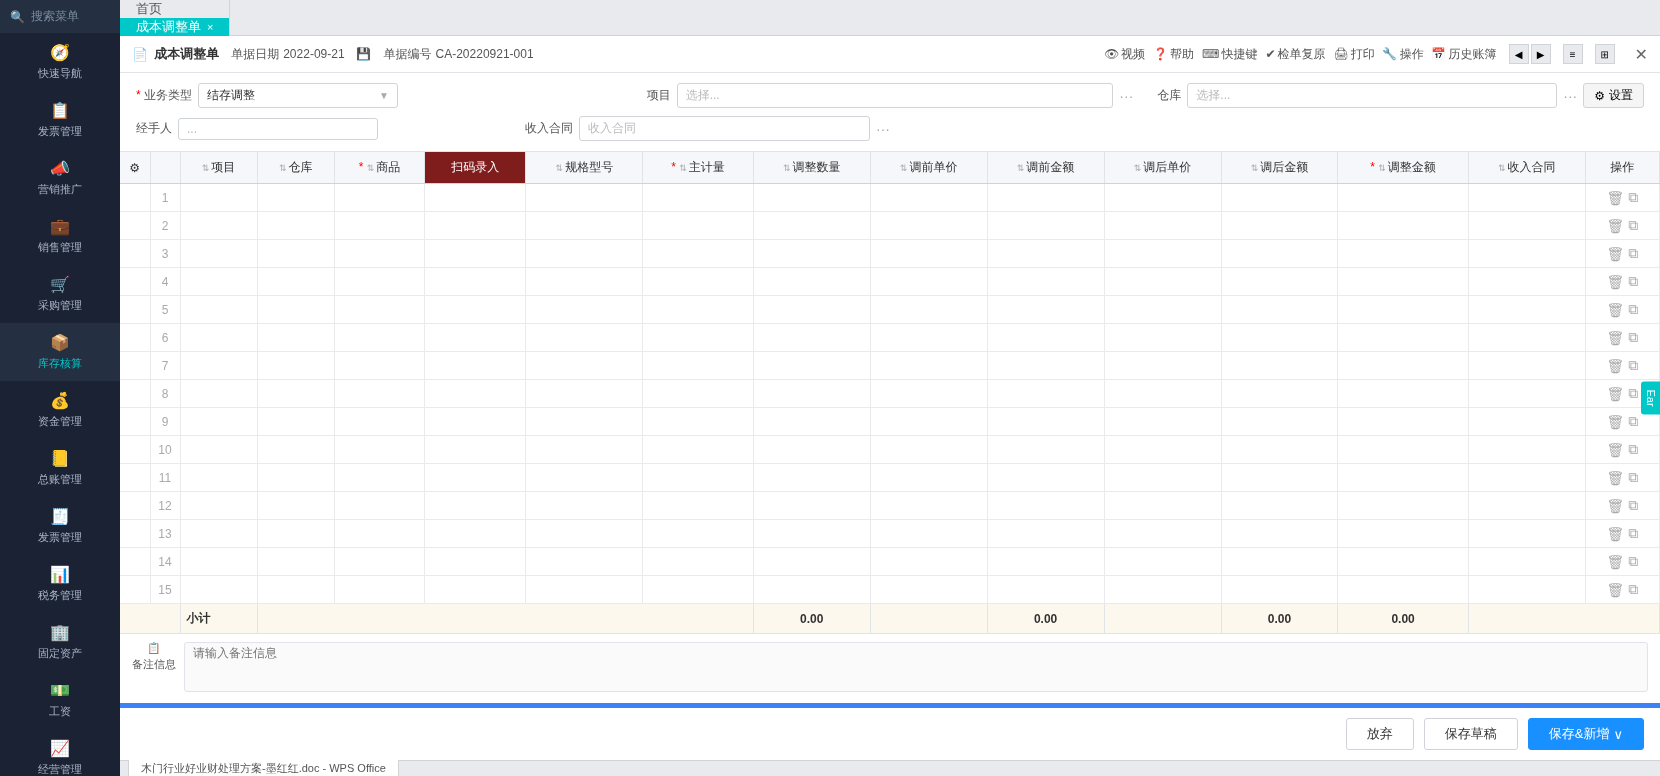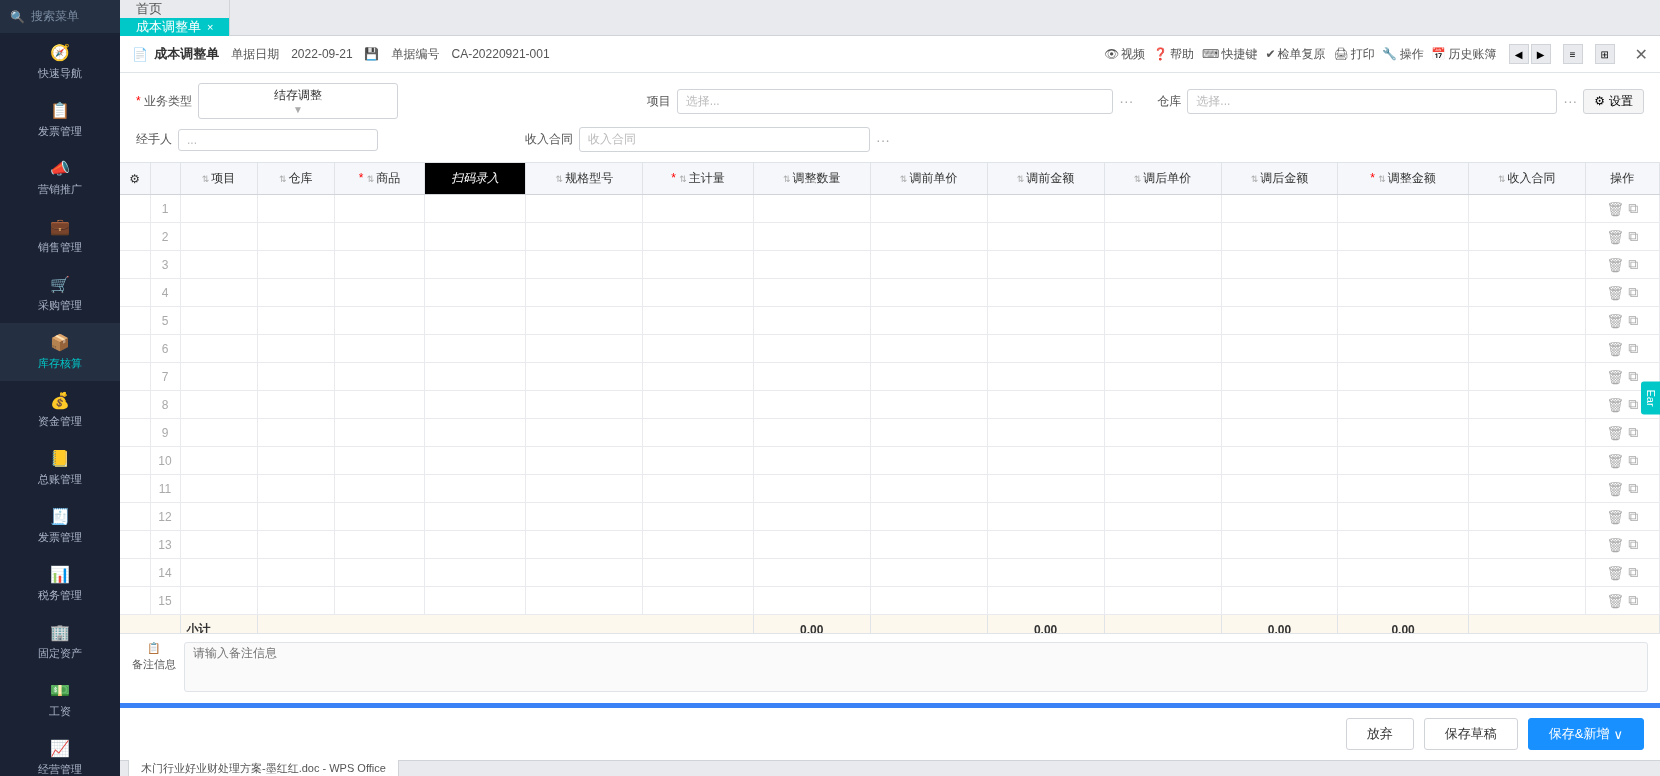--- a/index.html
+++ b/index.html
@@ -100,21 +100,21 @@
       gap: 6px;
       font-size: 13px;
       color: #333;
       font-weight: bold;
     }
     .window-title-bar .meta {
       font-size: 12px;
       color: #555;
       display: flex;
       align-items: center;
-      gap: 12px;
+      gap: 4px;
     }
     .window-actions {
       margin-left: auto;
       display: flex;
       align-items: center;
       gap: 8px;
       font-size: 12px;
       color: #555;
     }
     .window-actions .action-item {
@@ -225,23 +225,22 @@
       color: #333;
       font-weight: normal;
       white-space: nowrap;
       font-size: 12px;
     }
     thead th.required-col::before {
       content: '* ';
       color: red;
     }
     thead th.scan-col {
-      background: #000000;
+      background: #7f1d1d;
       color: #fff;
-      font-style: italic;
     }
     thead th .sort-icon { color: #aaa; font-size: 9px; margin-right: 2px; }
     tbody tr {
       border-bottom: 1px solid #e8eaed;
     }
     tbody td {
       padding: 5px 6px;
       text-align: center;
       border-right: 1px solid #e8eaed;
       color: #333;
@@ -506,21 +505,21 @@
       </div>
       <div class="nav-arrow">≡</div>
       <div class="nav-arrow">⊞</div>
       <span class="window-close">✕</span>
     </div>
 
     <div class="form-area">
       <div class="form-row">
         <div class="form-field">
           <span class="form-label required">业务类型</span>
-          <div class="form-value" style="min-width:200px;flex-direction:column;">
+          <div class="form-value" style="min-width:200px;">
             <span>结存调整</span>
             <span class="chevron">▼</span>
           </div>
         </div>
         <div class="form-field">
           <span class="form-label">项目</span>
           <div class="form-value" style="min-width:200px; flex:1;">
             <span class="form-placeholder">选择...</span>
           </div>
           <span class="form-dots">···</span>

